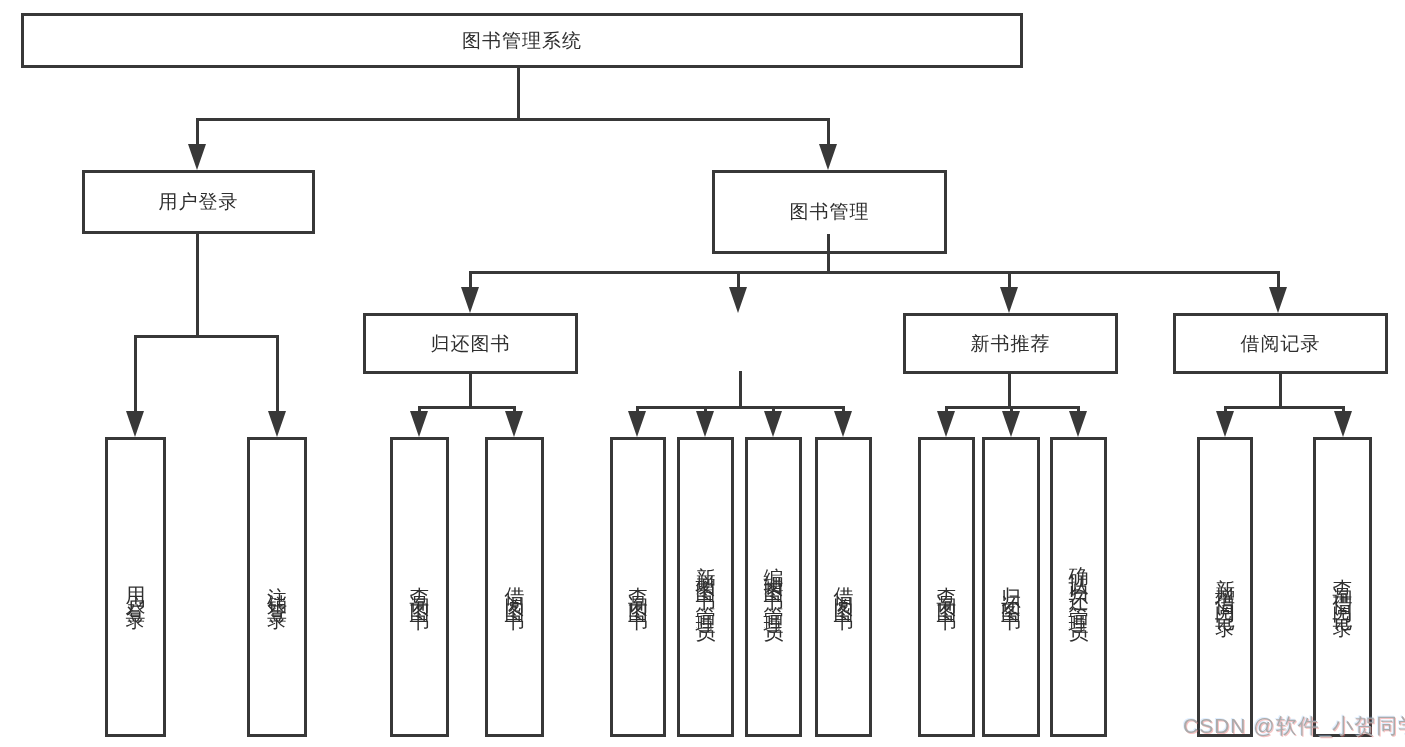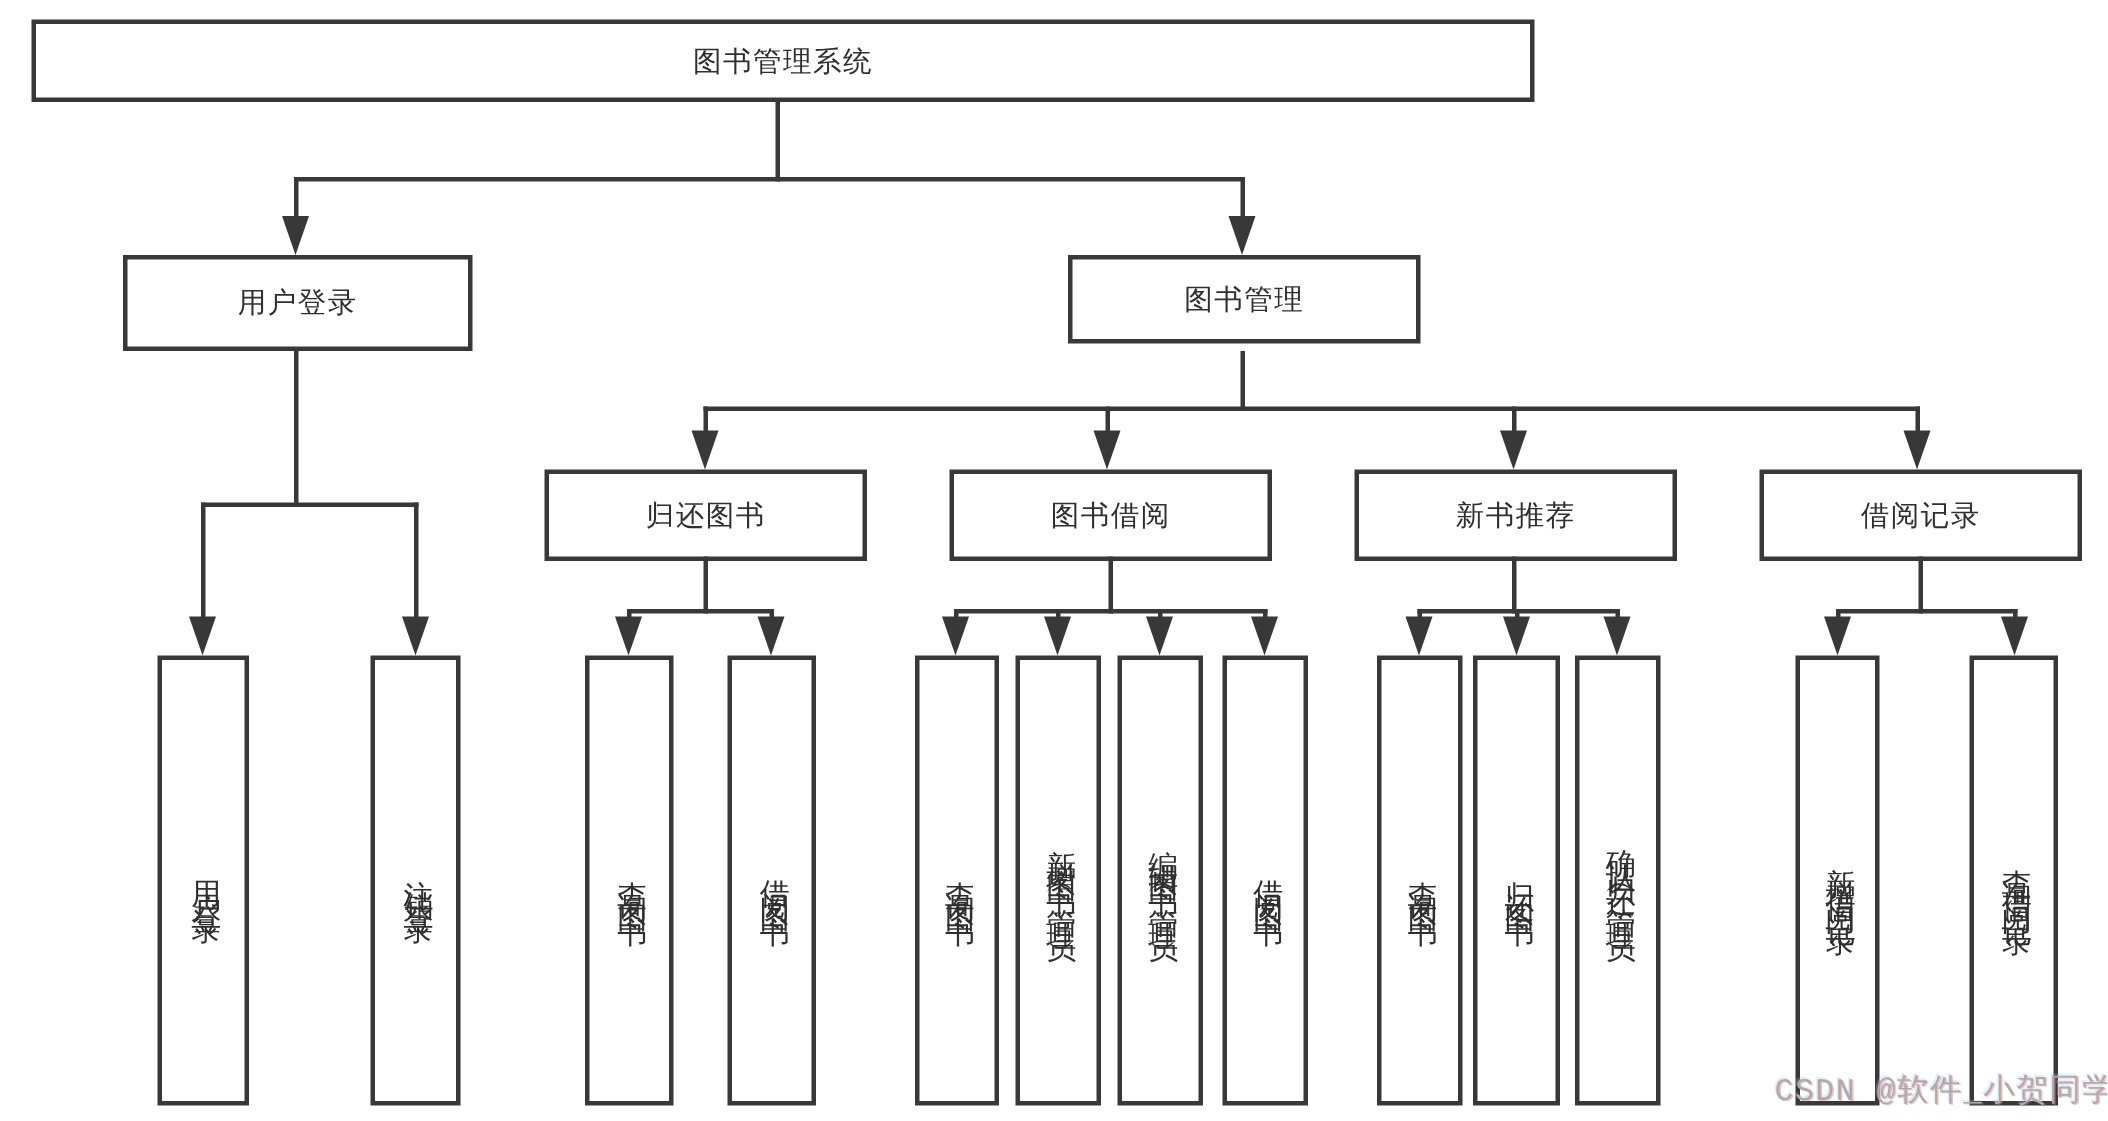--- a/index.html
+++ b/index.html
@@ -1,18 +1,18 @@
 <!DOCTYPE html>
 <html><head>
 <meta charset="utf-8">
 <style>
   html,body{margin:0;padding:0;background:#ffffff;}
   .stage{
     position:relative;width:1405px;height:747px;background:#ffffff;
-    font-family:Liberation Mono, monospace;overflow:hidden;
+    font-family:Liberation Sans, sans-serif;overflow:hidden;
   }
   .node{
     position:absolute;box-sizing:border-box;border:3px solid #383838;background:#ffffff;
     display:flex;align-items:center;justify-content:center;color:#2f2f2f;
   }
   .h-node{font-size:19px;letter-spacing:1px;}
   .v-node .vt{
     display:block;writing-mode:vertical-lr;text-orientation:mixed;
     font-size:20px;letter-spacing:8px;line-height:1.15;
   }
@@ -35,29 +35,26 @@
 
 <div class="stage">
 
   <div class="node h-node" style="left:21px;top:13px;width:1002px;height:55px">
     <span>图书管理系统</span>
   </div>
 
   <div class="node h-node" style="left:82px;top:170px;width:233px;height:64px">
     <span>用户登录</span>
   </div>
-  <div class="node h-node" style="left:712px;top:170px;width:235px;height:59px">
+  <div class="node h-node" style="left:712px;top:170px;width:235px;height:84px">
     <span>图书管理</span>
   </div>
 
   <div class="node h-node" style="left:363px;top:313px;width:215px;height:61px">
     <span>归还图书</span>
-  </div>
-  <div class="node h-node" style="left:633px;top:313px;width:215px;height:61px">
-    <span>图书借阅</span>
   </div>
   <div class="node h-node" style="left:903px;top:313px;width:215px;height:61px">
     <span>新书推荐</span>
   </div>
   <div class="node h-node" style="left:1173px;top:313px;width:215px;height:61px">
     <span>借阅记录</span>
   </div>
 
   <div class="node v-node" style="left:105px;top:437px;width:61px;height:300px">
     <span class="vt">用户登录</span>

